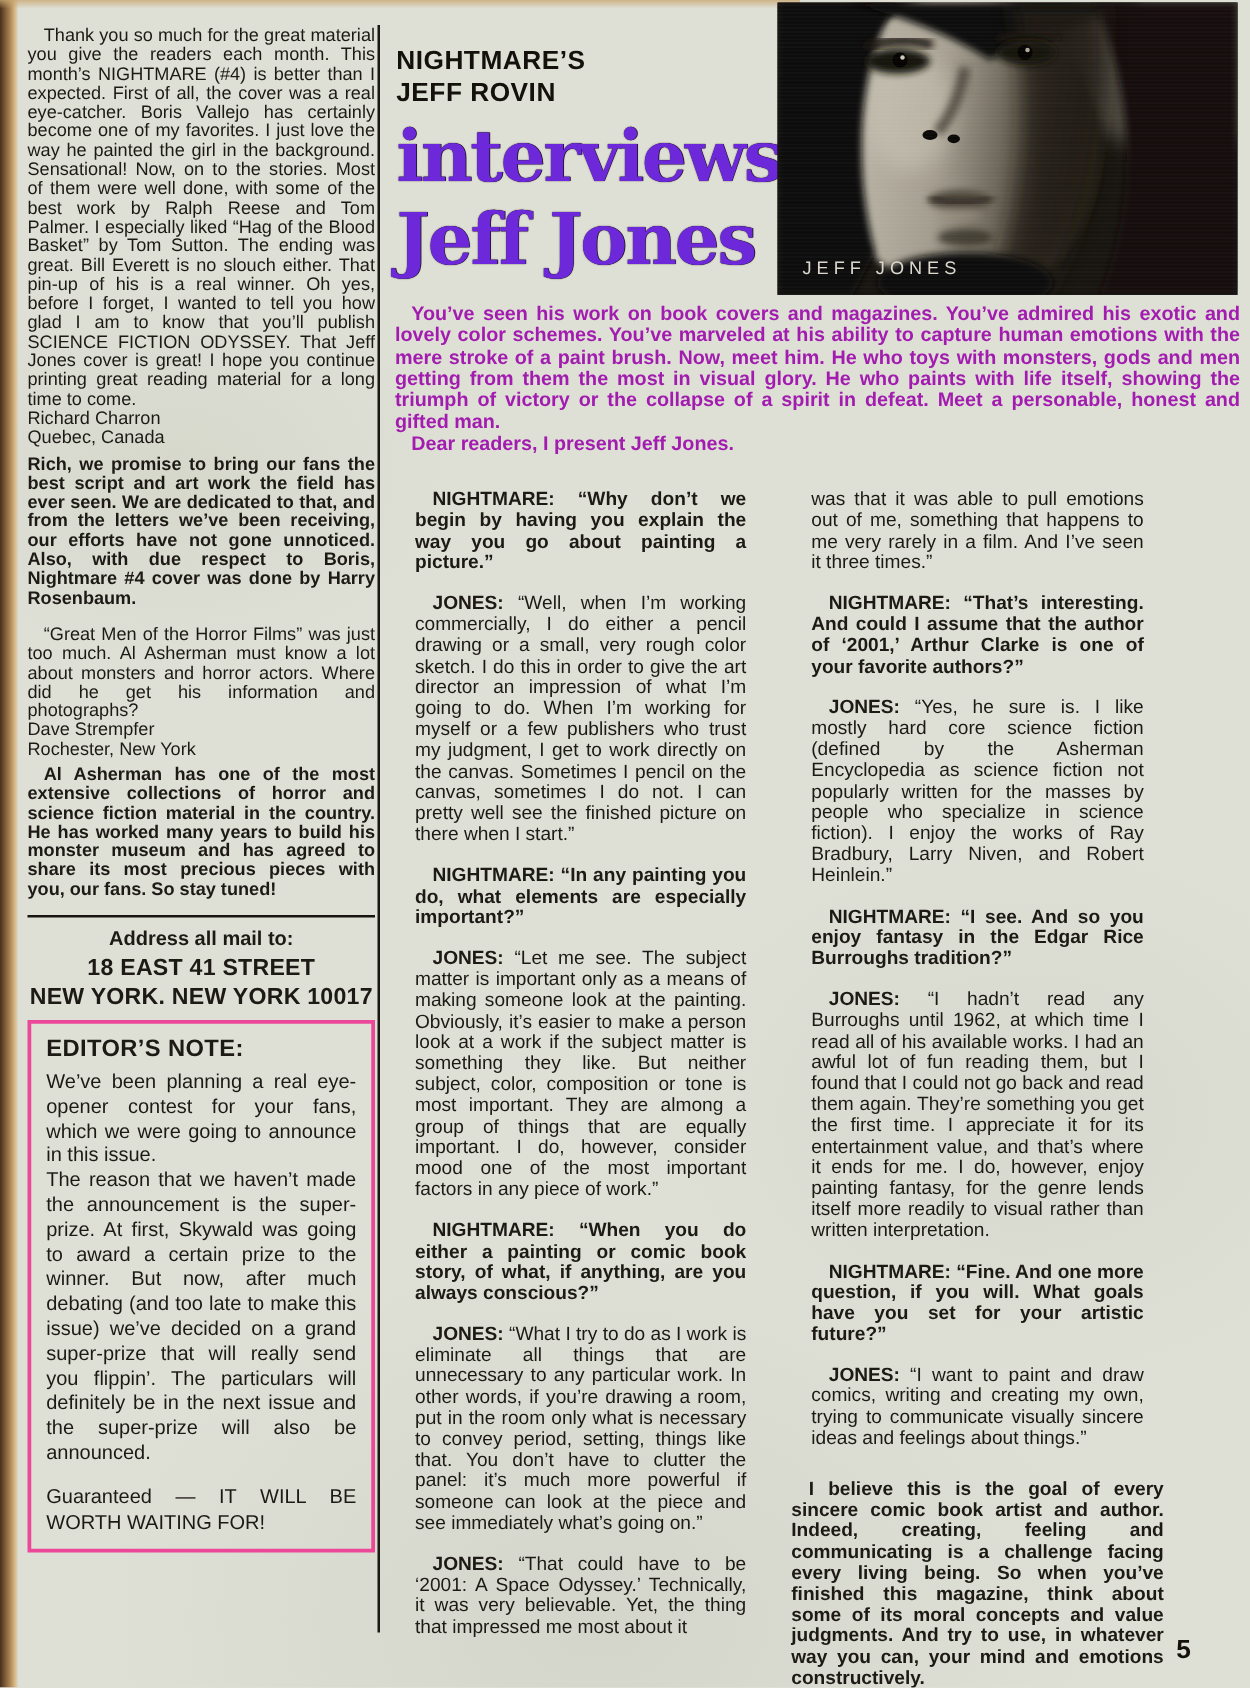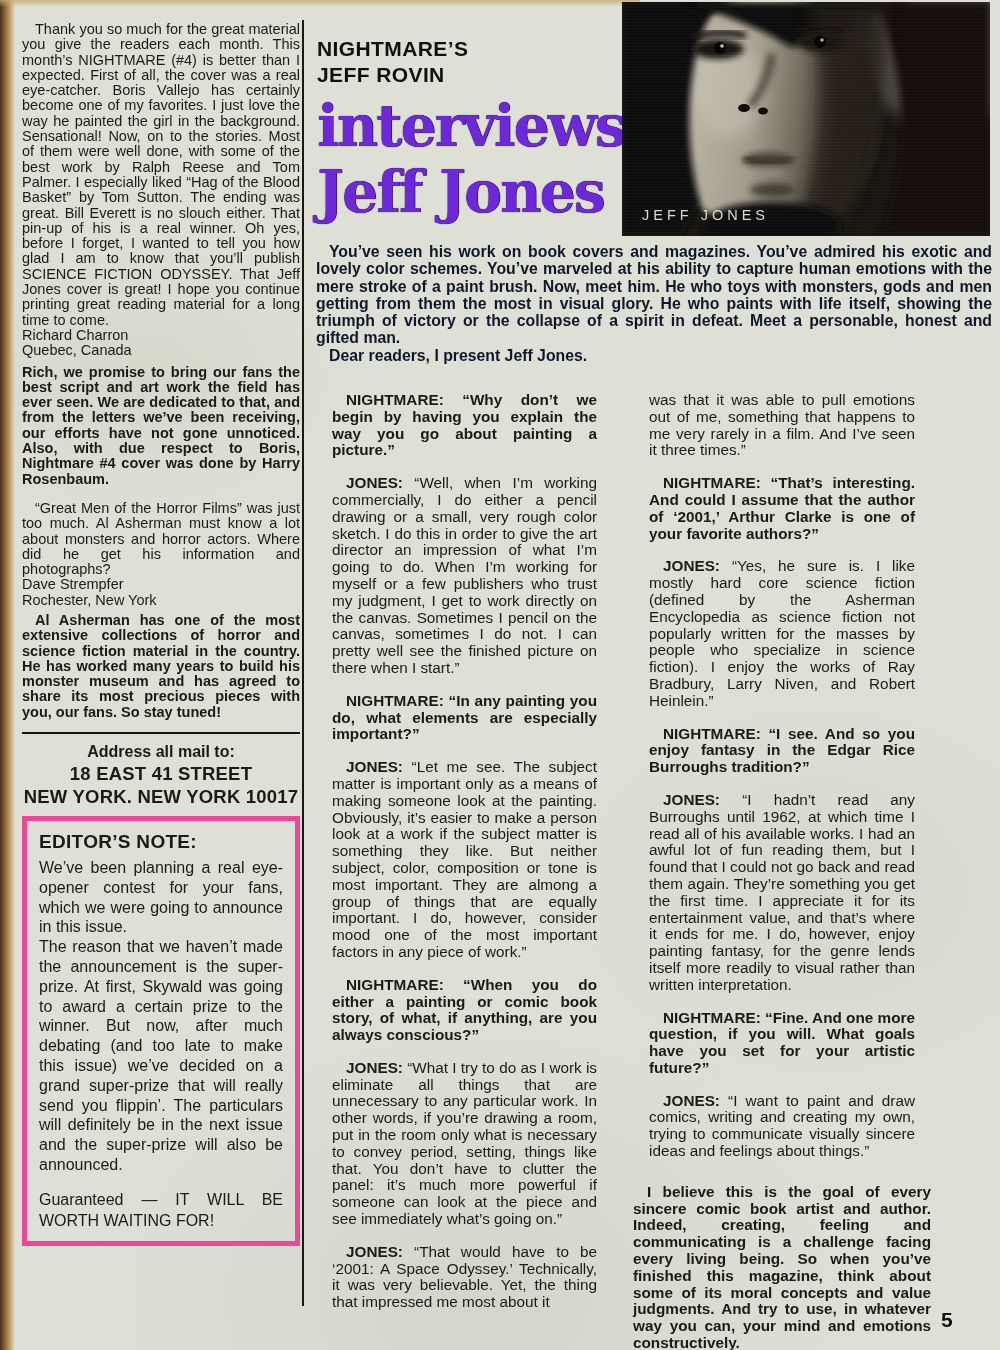--- a/index.html
+++ b/index.html
@@ -28,21 +28,21 @@
   .left-col p{margin:0;}
   .indent{text-indent:13px;}
   .sig{padding-right:3px;}
   .reply{font-weight:bold;margin-top:6px !important;}
   .mt14{margin-top:14px !important;}
   .mt5{margin-top:5px !important;}
   .rule-h{border:none;border-top:2.5px solid #17140f;margin:12px 0 8px;}
   .mail{text-align:center;font-weight:bold;}
   .mail-lead{font-size:16px;line-height:20px;}
   .mail-line{font-size:18.5px;line-height:23px;letter-spacing:.2px;}
-  .en-box{border:5px solid #ec4899;margin-top:8px;padding:8px 12px 10px;}
+  .en-box{border:3px solid #ec4899;margin-top:8px;padding:8px 12px 10px;}
   .en-title{font-size:19px;font-weight:bold;letter-spacing:.3px;line-height:25px;margin-bottom:4px;}
   .en-box p{font-size:16px;line-height:19.8px;margin:0;text-align:justify;font-weight:400;}
   .en-footer{margin-top:14px !important;line-height:21px !important;}
 
   .vrule{position:absolute;left:302px;top:20px;width:2px;height:1286px;background:#1b1813;}
 
   
   .header{position:absolute;left:317px;top:36px;width:300px;}
   .kicker{font-size:21px;font-weight:800;line-height:26px;letter-spacing:.4px;color:#14110c;}
   .display{font-family:"DejaVu Serif",serif;font-weight:bold;color:#6d28d9;
@@ -54,21 +54,21 @@
   
   .photo{position:absolute;left:622px;top:2px;width:368px;height:234px;background:#191611;}
   .photo svg{display:block;width:100%;height:100%;}
   .photo::after{content:"";position:absolute;inset:0;pointer-events:none;
     background:repeating-linear-gradient(0deg, rgba(255,255,255,.025) 0 1px, transparent 1px 3px);}
   .photo-caption{position:absolute;left:20px;bottom:13px;color:#ddd9ce;
     font-size:14.5px;letter-spacing:4px;z-index:2;}
 
   
   .intro{position:absolute;left:316px;top:243px;width:676px;
-    font-weight:bold;font-size:15.8px;line-height:17.3px;text-align:justify;color:#0f172a;}
+    font-weight:bold;font-size:15.8px;line-height:17.3px;text-align:justify;color:#a21caf;}
   .intro p{margin:0;text-indent:13px;}
 
   
   .qa{font-size:15.3px;line-height:16.8px;text-align:justify;}
   .mid-col{position:absolute;left:316px;top:376px;width:297px;}
   .right-col{position:absolute;left:633px;top:376px;width:298px;}
   .qa p{margin:16px;text-indent:14px;}
   .qa p.cont{text-indent:0;}
   .q, .q .spk, .q span{font-weight:bold;}
   .spk{font-weight:bold;}
@@ -170,21 +170,21 @@
     <p>Dear readers, I present Jeff Jones.</p>
   </div>
 
   <div class="qa mid-col">
     <p class="q"><b class="spk">NIGHTMARE:</b> <span>“Why don’t we begin by having you explain the way you go about painting a picture.”</span></p>
     <p class="a"><b class="spk">JONES:</b> <span>“Well, when I’m working commercially, I do either a pencil drawing or a small, very rough color sketch. I do this in order to give the art director an impression of what I’m going to do. When I’m working for myself or a few publishers who trust my judgment, I get to work directly on the canvas. Sometimes I pencil on the canvas, sometimes I do not. I can pretty well see the finished picture on there when I start.”</span></p>
     <p class="q"><b class="spk">NIGHTMARE:</b> <span>“In any painting you do, what elements are especially important?”</span></p>
     <p class="a"><b class="spk">JONES:</b> <span>“Let me see. The subject matter is important only as a means of making someone look at the painting. Obviously, it’s easier to make a person look at a work if the subject matter is something they like. But neither subject, color, composition or tone is most important. They are almong a group of things that are equally important. I do, however, consider mood one of the most important factors in any piece of work.”</span></p>
     <p class="q"><b class="spk">NIGHTMARE:</b> <span>“When you do either a painting or comic book story, of what, if anything, are you always conscious?”</span></p>
     <p class="a"><b class="spk">JONES:</b> <span>“What I try to do as I work is eliminate all things that are unnecessary to any particular work. In other words, if you’re drawing a room, put in the room only what is necessary to convey period, setting, things like that. You don’t have to clutter the panel: it’s much more powerful if someone can look at the piece and see immediately what’s going on.”</span></p>
-    <p class="a"><b class="spk">JONES:</b> <span>“That would have to be ‘2001: A Space Odyssey.’ Technically, it was very believable. Yet, the thing that impressed me most about it</span></p>
+    <p class="a"><b class="spk">JONES:</b> <span>“That could have to be ‘2001: A Space Odyssey.’ Technically, it was very believable. Yet, the thing that impressed me most about it</span></p>
   </div>
 
   <div class="qa right-col">
     <p class="cont">was that it was able to pull emotions out of me, something that happens to me very rarely in a film. And I’ve seen it three times.”</p>
     <p class="q gapq"><b class="spk">NIGHTMARE:</b> <span>“That’s interesting. And could I assume that the author of ‘2001,’ Arthur Clarke is one of your favorite authors?”</span></p>
     <p class="a"><b class="spk">JONES:</b> <span>“Yes, he sure is. I like mostly hard core science fiction (defined by the Asherman Encyclopedia as science fiction not popularly written for the masses by people who specialize in science fiction). I enjoy the works of Ray Bradbury, Larry Niven, and Robert Heinlein.”</span></p>
     <p class="q"><b class="spk">NIGHTMARE:</b> <span>“I see. And so you enjoy fantasy in the Edgar Rice Burroughs tradition?”</span></p>
     <p class="a"><b class="spk">JONES:</b> <span>“I hadn’t read any Burroughs until 1962, at which time I read all of his available works. I had an awful lot of fun reading them, but I found that I could not go back and read them again. They’re something you get the first time. I appreciate it for its entertainment value, and that’s where it ends for me. I do, however, enjoy painting fantasy, for the genre lends itself more readily to visual rather than written interpretation.</span></p>
     <p class="q"><b class="spk">NIGHTMARE:</b> <span>“Fine. And one more question, if you will. What goals have you set for your artistic future?”</span></p>
     <p class="a"><b class="spk">JONES:</b> <span>“I want to paint and draw comics, writing and creating my own, trying to communicate visually sincere ideas and feelings about things.”</span></p>

